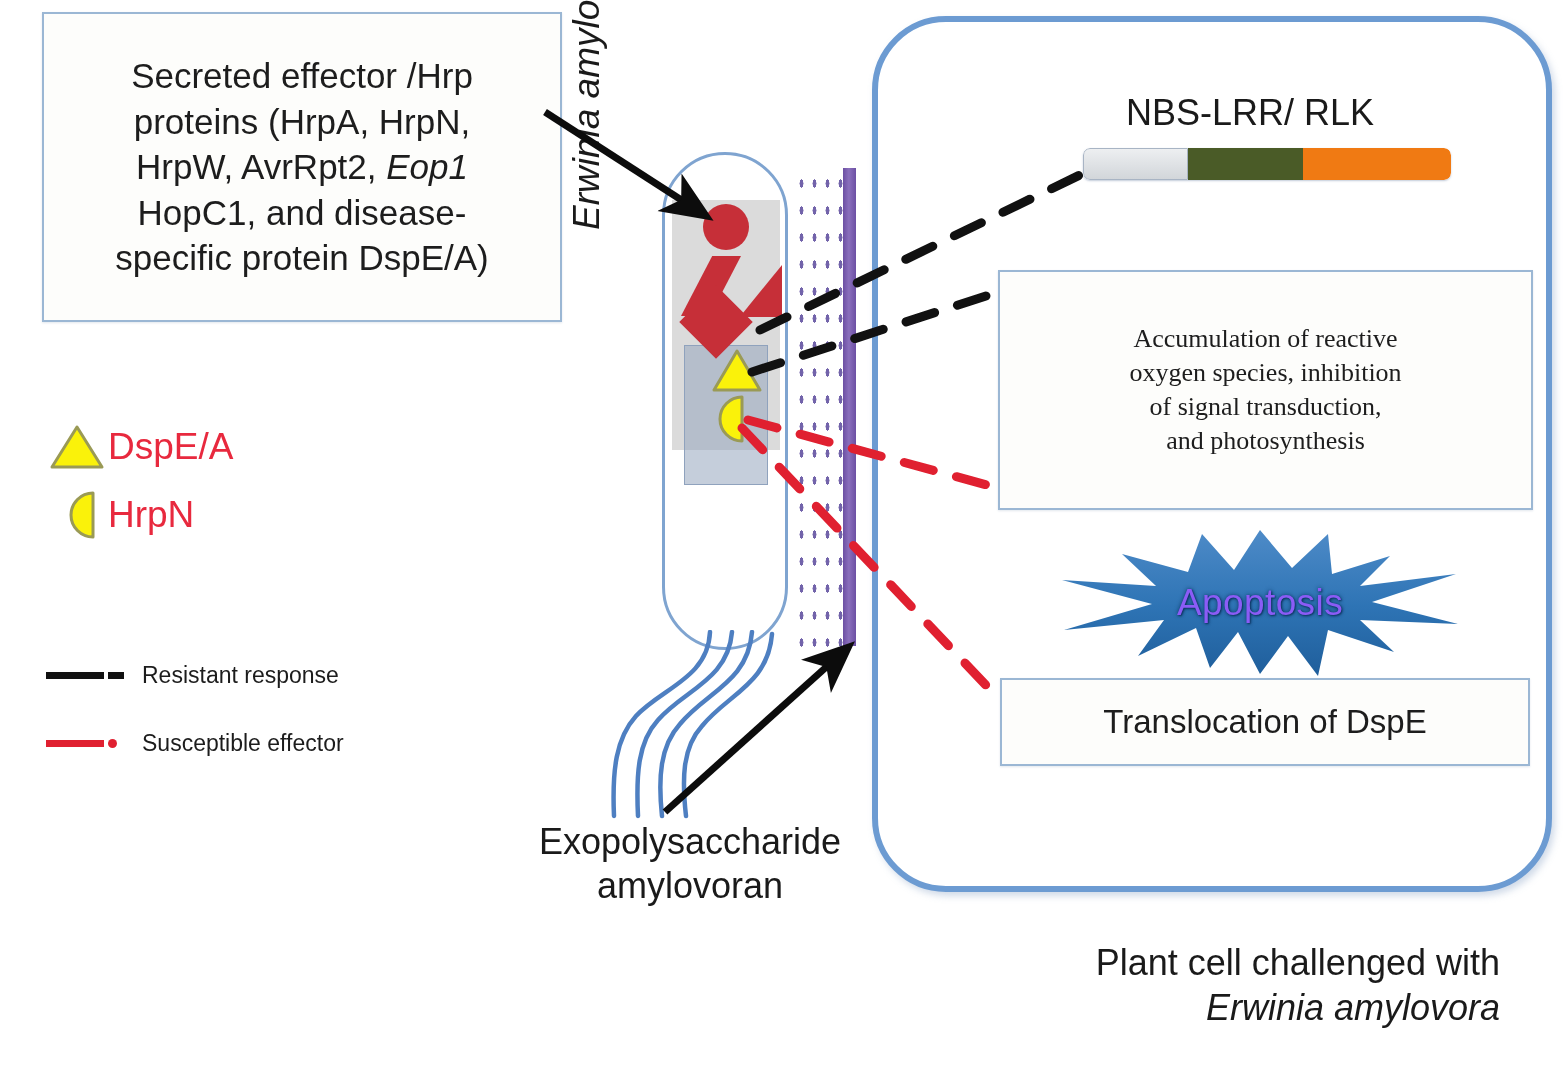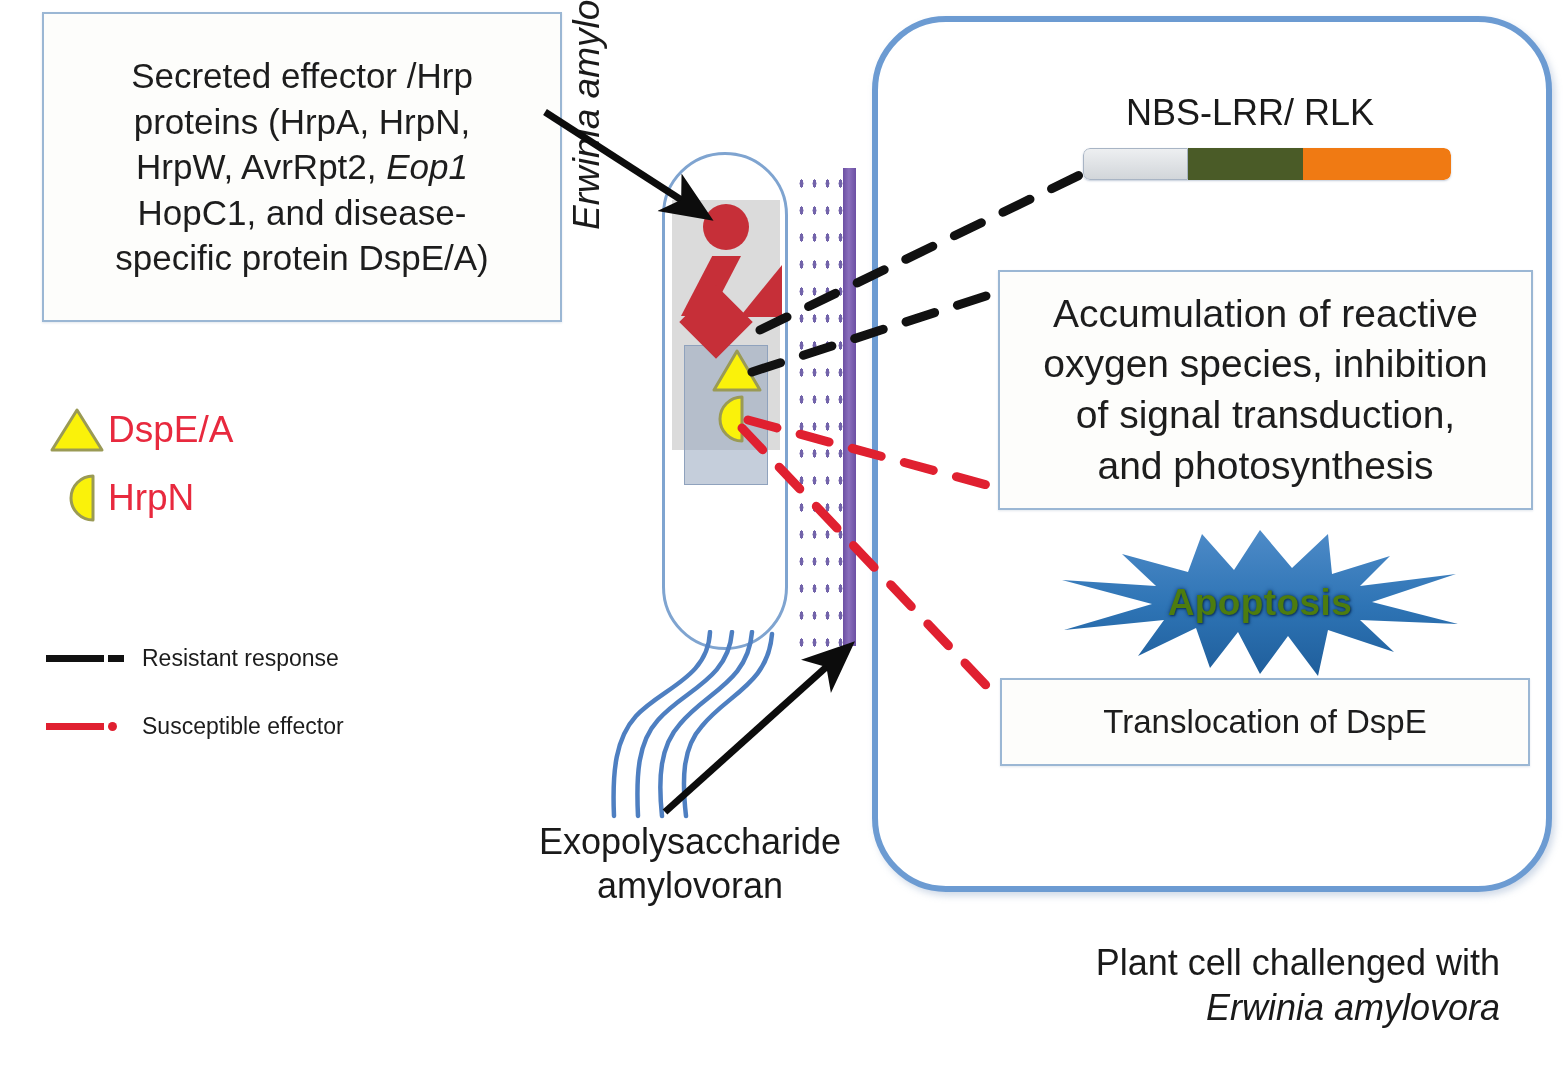--- a/index.html
+++ b/index.html
@@ -36,22 +36,23 @@
   #effector-box{
     left:42px; top:12px; width:520px; height:310px;
     font-size:35px;
     padding:6px 14px;
   }
   #effector-box .inner{width:100%;}
 
   
   #accumulation-box{
     left:998px; top:270px; width:535px; height:240px;
-    font-size:39px;
+    font-size:26px;
     padding:4px 16px;
+    font-family:Liberation Serif, serif;
   }
 
   
   #translocation-box{
     left:1000px; top:678px; width:530px; height:88px;
     font-size:33px;
   }
 
   .ital{font-style:italic;}
 
@@ -149,30 +150,30 @@
   .seg-c{flex:1 1 auto;background:#F07A13;border-radius:0 7px 7px 0;}
 
   
   #apoptosis{
     left:1060px; top:528px; width:400px; height:150px;
   }
   #apoptosis-label{
     position:absolute;
     left:0; top:0; width:400px; height:150px;
     display:flex;align-items:center;justify-content:center;
-    color:#4d7c0f;
+    color:#8b5cf6;
     font-size:37px;
-    font-weight:bold;
+    font-weight:normal;
     letter-spacing:.4px;
     text-shadow:0 0 4px rgba(10,50,95,.9),1px 1px 2px rgba(8,40,80,.8);
     pointer-events:none;
   }
 
   
-  #legend{left:46px; top:396px; width:500px;}
+  #legend{left:46px; top:413px; width:500px;}
   .legend-row{
     display:flex;align-items:center;
     height:68px;
   }
   .legend-swatch{
     width:62px;flex:0 0 62px;display:flex;align-items:center;justify-content:center;
   }
   .legend-text-red{color:#E8293E;font-size:37px;}
   .legend-text-dark{color:#1c1c1c;font-size:23px;}
   #legend-lines{margin-top:92px;}

